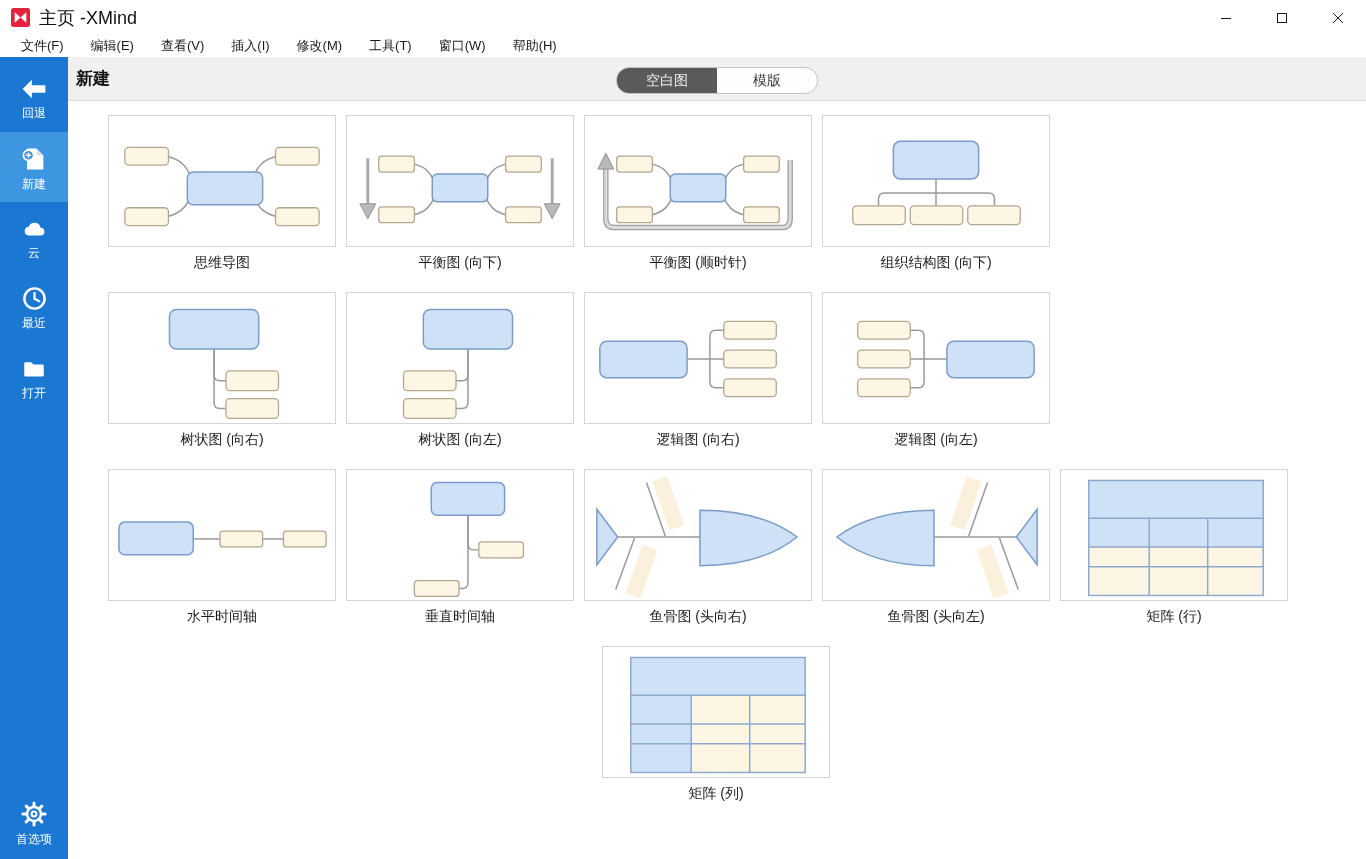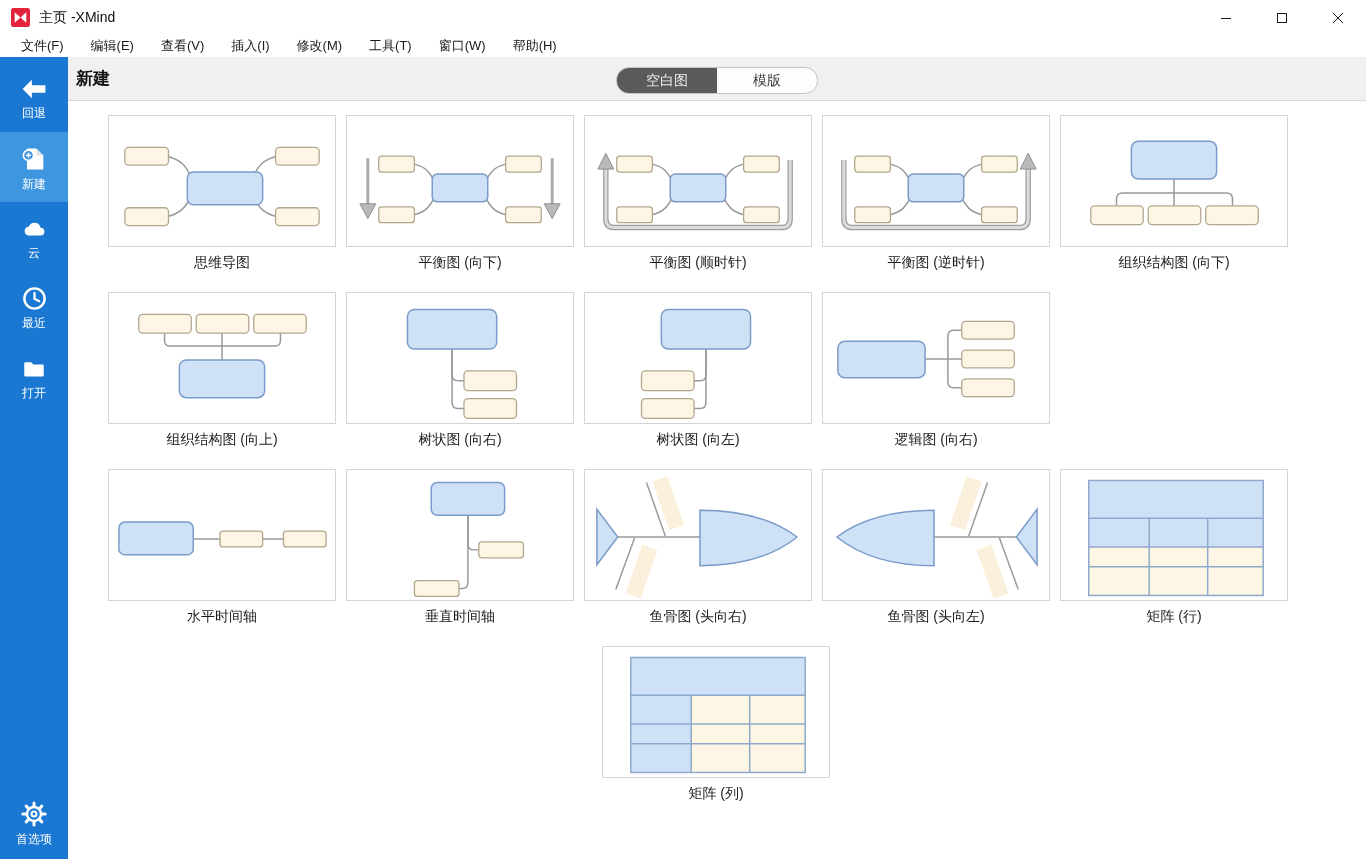--- a/index.html
+++ b/index.html
@@ -2,21 +2,21 @@
 <html><head>
 <meta charset="utf-8">
 <style>
   * { box-sizing: border-box; margin: 0; padding: 0; }
   html,body { width: 1366px; height: 859px; overflow: hidden;
     font-family: "Liberation Sans", "DejaVu Sans", sans-serif; background: #fff; }
 
   
   .titlebar { height: 35px; display: flex; align-items: center; padding-left: 11px; background: #fff; }
   .logo { width: 19px; height: 19px; border-radius: 3px; background: #e2233c; flex: 0 0 auto; }
-  .win-title { margin-left: 9px; font-size: 14px; color: #111; }
+  .win-title { margin-left: 9px; font-size: 18px; color: #111; }
   .win-controls { margin-left: auto; display: flex; height: 35px; }
   .win-btn { width: 56px; height: 35px; display: flex; align-items: center; justify-content: center; }
 
   
   .menubar { height: 22px; display: flex; align-items: center; padding-left: 14px; background: #fff; }
   .menu-item { font-size: 13px; color: #1a1a1a; padding: 0 7px; margin-right: 13px; white-space: nowrap; }
 
   
   .app { display: flex; height: 802px; }
 
@@ -221,70 +221,38 @@
               <rect class="nc" x="32" y="40" width="36" height="16" rx="3"></rect>
                 <rect class="nc" x="160" y="40" width="36" height="16" rx="3"></rect>
               <rect class="nc" x="32" y="91" width="36" height="16" rx="3"></rect>
                 <rect class="nc" x="160" y="91" width="36" height="16" rx="3"></rect>
               <rect class="nb" x="86" y="58" width="56" height="28" rx="5"></rect>
             </svg>
           </div>
           <div class="card-label">平衡图 (顺时针)</div>
         </div>
 
-        <div class="card">
-          <div class="thumb">
-            <svg viewBox="0 0 228 130">
-              <path class="lt1" d="M21 44 V103 Q21 112 30 112 H198 Q207 112 207 103 V52"></path>
-              <path class="lt2" d="M21 44 V103 Q21 112 30 112 H198 Q207 112 207 103 V52"></path>
-              <path class="ln" d="M68 48 C80 51 84 57 88 65"></path>
-                <path class="ln" d="M68 99 C80 96 84 90 88 82"></path>
-              <path class="ln" d="M160 48 C148 51 144 57 140 65"></path>
-                <path class="ln" d="M160 99 C148 96 144 90 140 82"></path>
-              <polygon class="ar" points="199,53 215,53 207,37"></polygon>
-              <rect class="nc" x="32" y="40" width="36" height="16" rx="3"></rect>
-                <rect class="nc" x="160" y="40" width="36" height="16" rx="3"></rect>
-              <rect class="nc" x="32" y="91" width="36" height="16" rx="3"></rect>
-                <rect class="nc" x="160" y="91" width="36" height="16" rx="3"></rect>
-              <rect class="nb" x="86" y="58" width="56" height="28" rx="5"></rect>
-            </svg>
-          </div>
-          <div class="card-label">平衡图 (逆时针)</div>
-        </div>
 
         <div class="card">
           <div class="thumb">
             <svg viewBox="0 0 228 130">
               <path class="ln" d="M114 63 V90"></path>
               <path class="ln" d="M56 90 V83 Q56 77 62 77 H167 Q173 77 173 83 V90"></path>
               <rect class="nc" x="30" y="90" width="53" height="19" rx="4"></rect>
               <rect class="nc" x="88" y="90" width="53" height="19" rx="4"></rect>
               <rect class="nc" x="146" y="90" width="53" height="19" rx="4"></rect>
               <rect class="nb" x="71" y="25" width="86" height="38" rx="7"></rect>
             </svg>
           </div>
           <div class="card-label">组织结构图 (向下)</div>
         </div>
       </div>
 
       <div class="row">
 
-        <div class="card">
-          <div class="thumb">
-            <svg viewBox="0 0 228 130">
-              <path class="ln" d="M114 40 V67"></path>
-              <path class="ln" d="M56 40 V47 Q56 53 62 53 H167 Q173 53 173 47 V40"></path>
-              <rect class="nc" x="30" y="21" width="53" height="19" rx="4"></rect>
-              <rect class="nc" x="88" y="21" width="53" height="19" rx="4"></rect>
-              <rect class="nc" x="146" y="21" width="53" height="19" rx="4"></rect>
-              <rect class="nb" x="71" y="67" width="86" height="38" rx="7"></rect>
-            </svg>
-          </div>
-          <div class="card-label">组织结构图 (向上)</div>
-        </div>
 
         <div class="card">
           <div class="thumb">
             <svg viewBox="0 0 228 130">
               <path class="ln" d="M106 56 V82 Q106 88 112 88 H118"></path>
               <path class="ln" d="M106 56 V110 Q106 116 112 116 H118"></path>
               <rect class="nc" x="118" y="78" width="53" height="20" rx="4"></rect>
               <rect class="nc" x="118" y="106" width="53" height="20" rx="4"></rect>
               <rect class="nb" x="61" y="16" width="90" height="40" rx="7"></rect>
             </svg>
@@ -313,20 +281,34 @@
               <path class="ln" d="M126 66 V89 Q126 95 132 95 H140"></path>
               <rect class="nc" x="140" y="28" width="53" height="18" rx="4"></rect>
               <rect class="nc" x="140" y="57" width="53" height="18" rx="4"></rect>
               <rect class="nc" x="140" y="86" width="53" height="18" rx="4"></rect>
               <rect class="nb" x="15" y="48" width="88" height="37" rx="7"></rect>
             </svg>
           </div>
           <div class="card-label">逻辑图 (向右)</div>
         </div>
 
+        <div class="card">
+          <div class="thumb">
+            <svg viewBox="0 0 228 130">
+              <path class="ln" d="M88 66 H125"></path>
+              <path class="ln" d="M102 66 V43 Q102 37 96 37 H88"></path>
+              <path class="ln" d="M102 66 V89 Q102 95 96 95 H88"></path>
+              <rect class="nc" x="35" y="28" width="53" height="18" rx="4"></rect>
+              <rect class="nc" x="35" y="57" width="53" height="18" rx="4"></rect>
+              <rect class="nc" x="35" y="86" width="53" height="18" rx="4"></rect>
+              <rect class="nb" x="125" y="48" width="88" height="37" rx="7"></rect>
+            </svg>
+          </div>
+          <div class="card-label">逻辑图 (向左)</div>
+        </div>
       </div>
 
       <div class="row">
 
         <div class="card">
           <div class="thumb">
             <svg viewBox="0 0 228 130">
               <path class="ln" d="M85 69 H112"></path>
                 <path class="ln" d="M155 69 H176"></path>
               <rect class="nc" x="112" y="61" width="43" height="16" rx="3"></rect>

